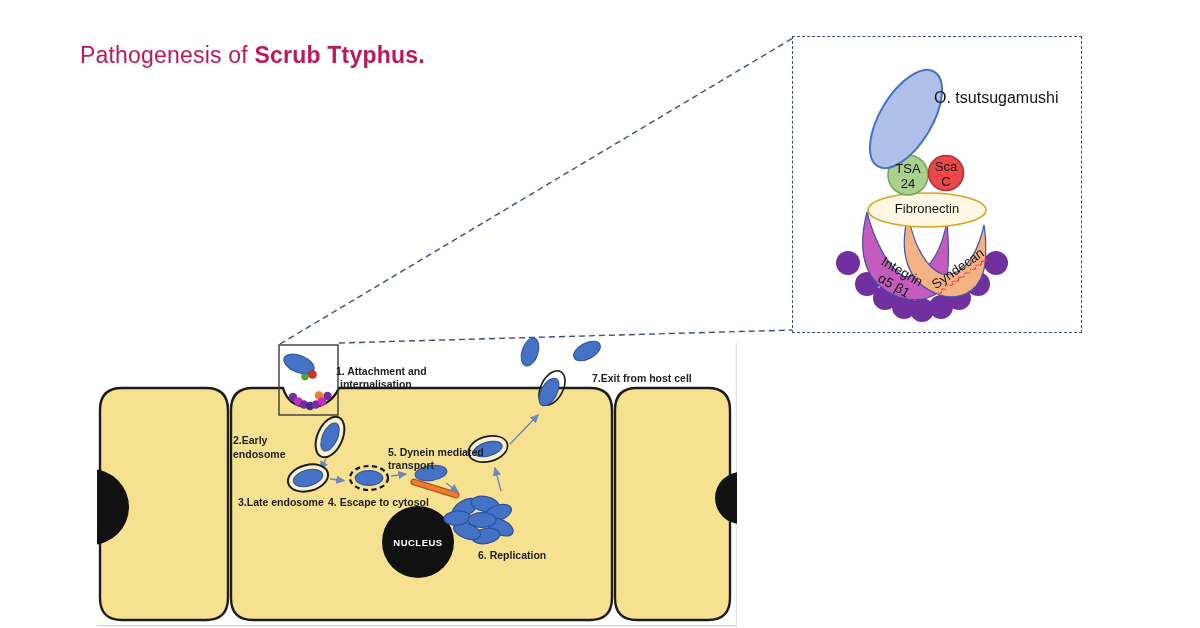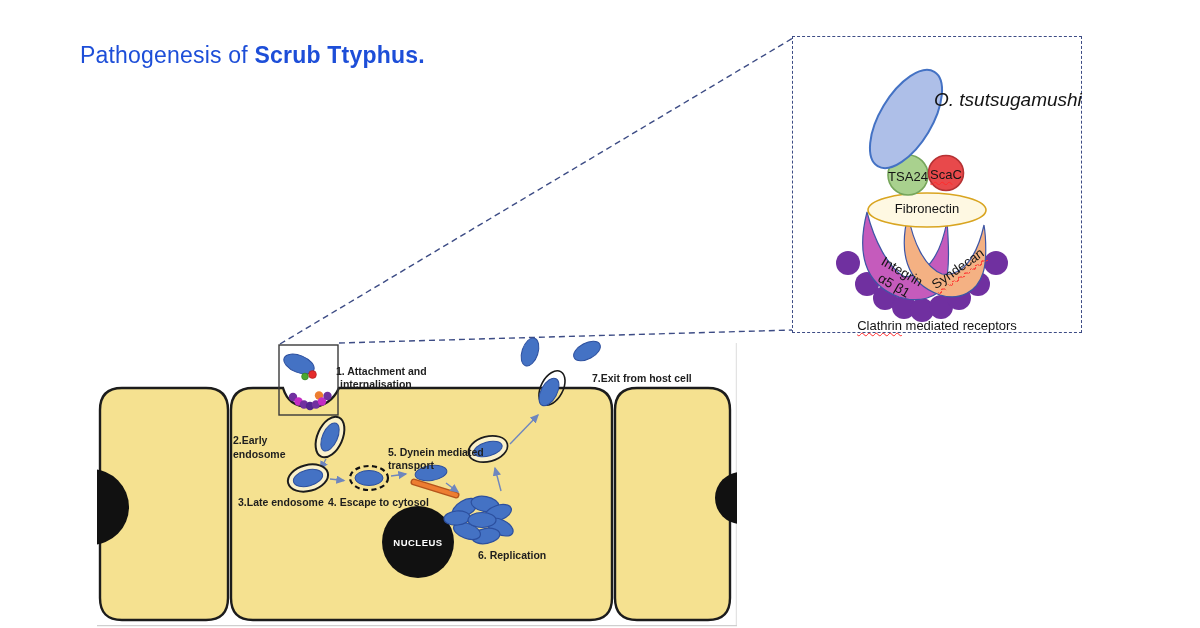--- a/index.html
+++ b/index.html
@@ -2,37 +2,37 @@
 <html><head>
 <meta charset="utf-8">
 <style>
   html,body{margin:0;padding:0;}
   body{
     width:1200px;height:628px;position:relative;background:#ffffff;
     font-family:"Liberation Sans",sans-serif;overflow:hidden;
   }
   
   .fig-title{
-    position:absolute;left:80px;top:42px;font-size:23px;color:#1d4ed8;
+    position:absolute;left:80px;top:42px;font-size:23px;color:#be185d;
     letter-spacing:.2px;white-space:nowrap;
   }
   .fig-title b{font-weight:700;}
   
   .connector-layer{position:absolute;left:0;top:0;width:1200px;height:628px;pointer-events:none;}
   
   .inset{
     position:absolute;left:792px;top:36px;width:288px;height:295px;
     border:1.6px dashed #3d4c85;background:#ffffff;box-sizing:content-box;
   }
   .inset svg{position:absolute;left:0;top:0;}
   .inset .lbl{position:absolute;color:#141414;line-height:1.15;}
-  .lbl-organism{left:141px;top:52px;font-size:19px;font-style:italic;white-space:nowrap;}
-  .lbl-tsa{left:95px;top:118px;width:40px;height:44px;display:flex;
+  .lbl-organism{left:141px;top:52px;font-size:16px;white-space:nowrap;}
+  .lbl-tsa{left:95px;top:118px;width:40px;height:44px;display:flex;flex-direction:column;
            align-items:center;justify-content:center;font-size:13px;line-height:1.22;}
-  .lbl-sca{left:133px;top:116px;width:40px;height:44px;display:flex;flex-direction:row;
+  .lbl-sca{left:133px;top:116px;width:40px;height:44px;display:flex;flex-direction:column;
            align-items:center;justify-content:center;font-size:13px;line-height:1.22;}
   .lbl-fibronectin{left:74px;top:165px;width:120px;text-align:center;font-size:13px;}
   .lbl-integrin{left:58px;top:226px;width:94px;text-align:center;font-size:13.5px;line-height:1.7;
                 transform:rotate(30deg);transform-origin:center;}
   .lbl-syndecan{left:116px;top:224px;width:98px;text-align:center;font-size:13.5px;
                 transform:rotate(-35deg);transform-origin:center;}
   .lbl-caption{left:0;top:282px;width:288px;text-align:center;font-size:13px;white-space:nowrap;}
   .wavy-red{text-decoration-line:underline;text-decoration-style:wavy;
             text-decoration-color:#ff2a2a;text-decoration-thickness:1px;text-underline-offset:2px;}
   
@@ -86,21 +86,20 @@
       <span>TSA</span>
       <span>24</span>
     </div>
   <div class="lbl lbl-sca">
       <span class="wavy-red">Sca</span>
       <span>C</span>
     </div>
   <div class="lbl lbl-fibronectin">Fibronectin</div>
   <div class="lbl lbl-integrin"><span>Integrin</span><br><span>α5 β1</span></div>
   <div class="lbl lbl-syndecan"><span class="wavy-red">Syndecan</span></div>
-  <div class="lbl lbl-caption"><span class="wavy-red">Clathrin</span><span> mediated receptors</span></div>
 </div>
 
 <div class="cell-figure">
 <svg width="640" height="303" viewBox="0 0 640 303">
   <defs>
     <marker id="arw" markerWidth="8" markerHeight="8" refX="5.5" refY="3" orient="auto">
       <path d="M0 0 L6.5 3 L0 6 Z" fill="#6e86be"></path>
     </marker>
   </defs>
 

